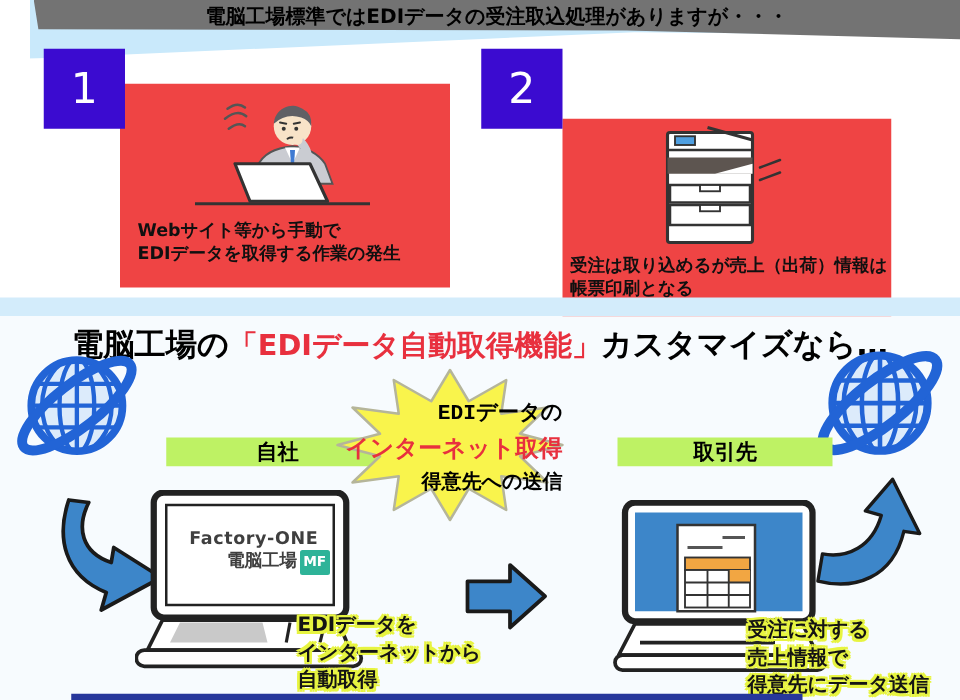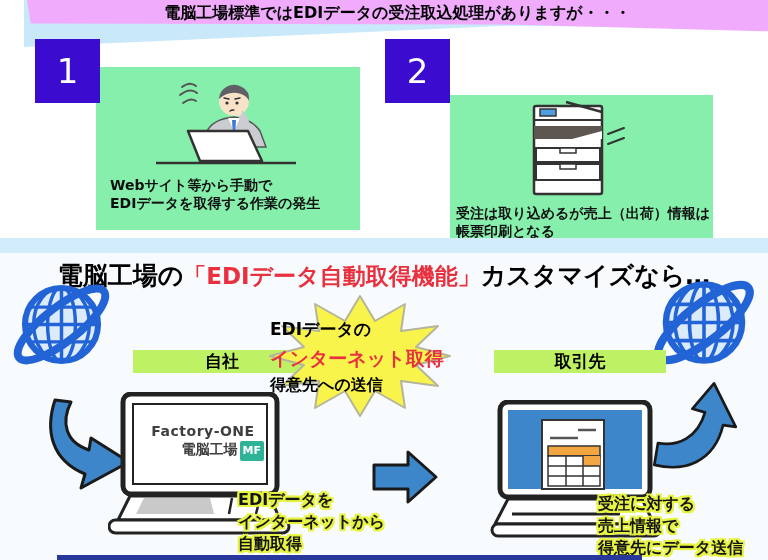--- a/index.html
+++ b/index.html
@@ -3,44 +3,44 @@
 <meta charset="utf-8">
 <style>
   html,body{margin:0;padding:0;background:#fff;}
   .stage{position:relative;width:768px;height:560px;overflow:hidden;background:#fff;
          font-family:"DejaVu Sans","Liberation Sans",sans-serif;}
   .abs{position:absolute;}
 
   
   .banner-light{left:24px;top:0;width:744px;height:47px;background:#c9e9fb;
     clip-path:polygon(0% 0%,100% 0%,100% 60%,65% 55%,0% 100%);}
-  .banner-main{left:27px;top:0;width:741px;height:33px;background:#f0abfc;
+  .banner-main{left:27px;top:0;width:741px;height:33px;background:#737373;
     clip-path:polygon(0 0,100% 0,100% 95%,64% 74%,0.5% 71%);
     display:flex;justify-content:center;}
   .banner-main span{font-size:16px;font-weight:bold;color:#000;line-height:25px;white-space:nowrap;}
 
   
   .step-square{width:65px;height:64px;background:#3b0bd0;color:#fff;
     display:flex;align-items:center;justify-content:center;font-size:34px;}
-  .gray-box{background:#86efac;}
+  .gray-box{background:#ef4444;}
   .caption{position:absolute;font-size:14px;font-weight:bold;color:#101010;
     line-height:18px;white-space:nowrap;}
 
   
   .bottom-bg{left:0;top:253px;width:768px;height:307px;background:#f7fbfe;}
   .divider{left:0;top:238px;width:768px;height:15px;background:#d3ecfb;}
   .solution-title{left:0;top:259px;width:768px;display:flex;justify-content:center;
     align-items:baseline;white-space:nowrap;}
   .solution-title span{font-weight:bold;color:#000;font-size:25px;}
   .solution-title .hl{color:#e8303e;font-size:23px;}
 
   .label-bar{background:#bef264;display:flex;align-items:center;justify-content:center;
     font-size:17px;font-weight:bold;color:#000;}
 
-  .burst-text{width:180px;text-align:left;font-weight:bold;color:#000;white-space:nowrap;}
+  .burst-text{width:180px;text-align:right;font-weight:bold;color:#000;white-space:nowrap;font-family:Liberation Mono, monospace;}
   .burst-red{color:#e8303e;}
 
   .logo-box{width:130px;text-align:center;color:#3f3f3f;font-weight:bold;line-height:18px;}
   .logo-l1{font-size:14px;letter-spacing:0.5px;}
   .logo-l2{font-size:14px;text-align:right;padding-right:4px;}
   .mf-badge{display:inline-block;background:#2eb398;color:#fff;font-size:11px;
     padding:1px 3px;border-radius:2px;margin-left:2px;font-weight:bold;}
 
   .glow-note{font-size:16px;font-weight:bold;color:#141414;line-height:22px;white-space:nowrap;
     text-shadow:-2px -2px 0 #e7f440,2px -2px 0 #e7f440,-2px 2px 0 #e7f440,2px 2px 0 #e7f440,

